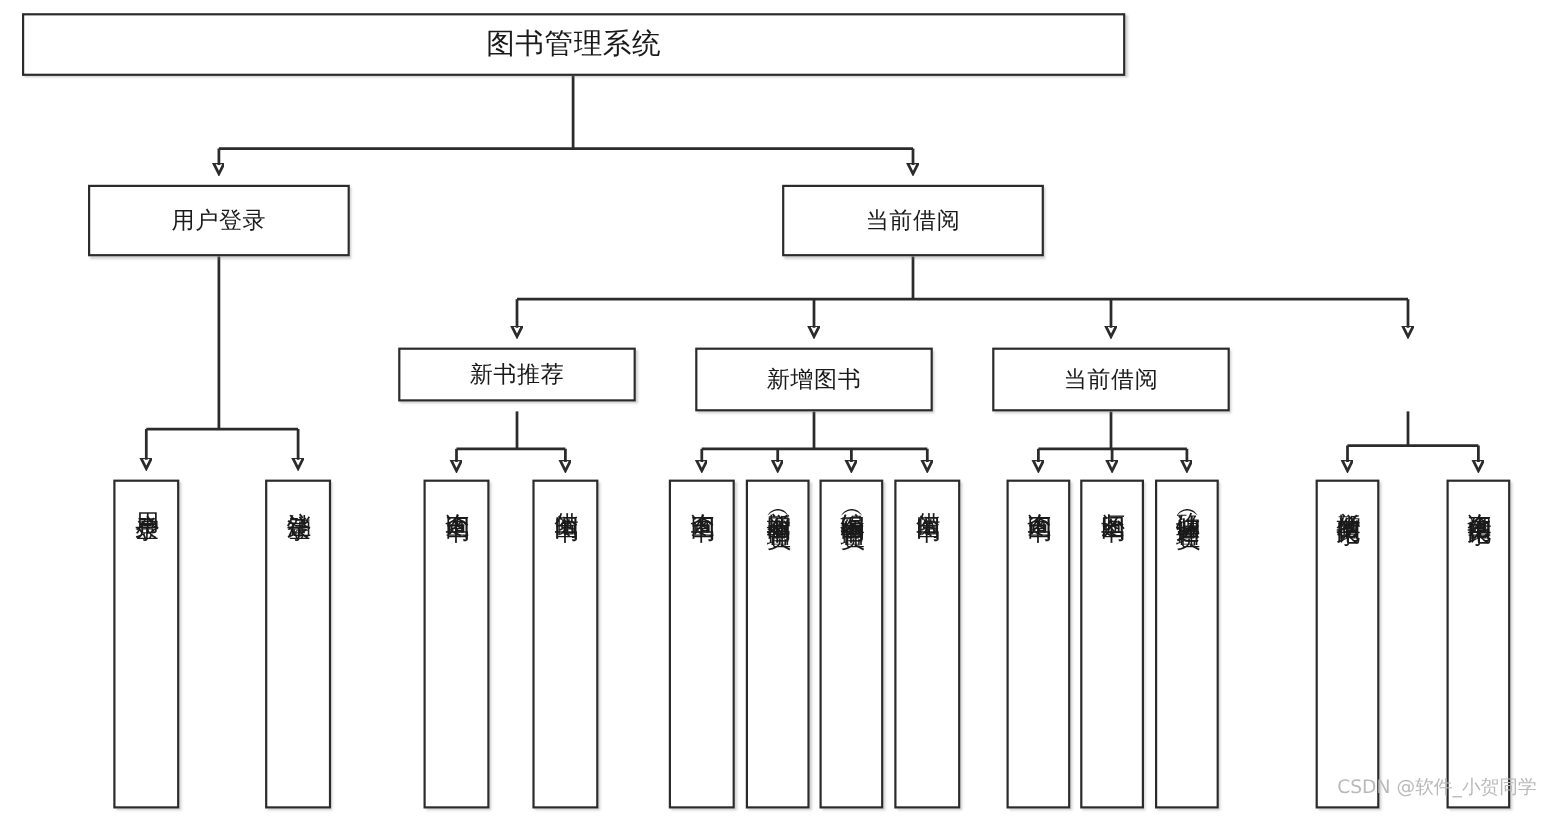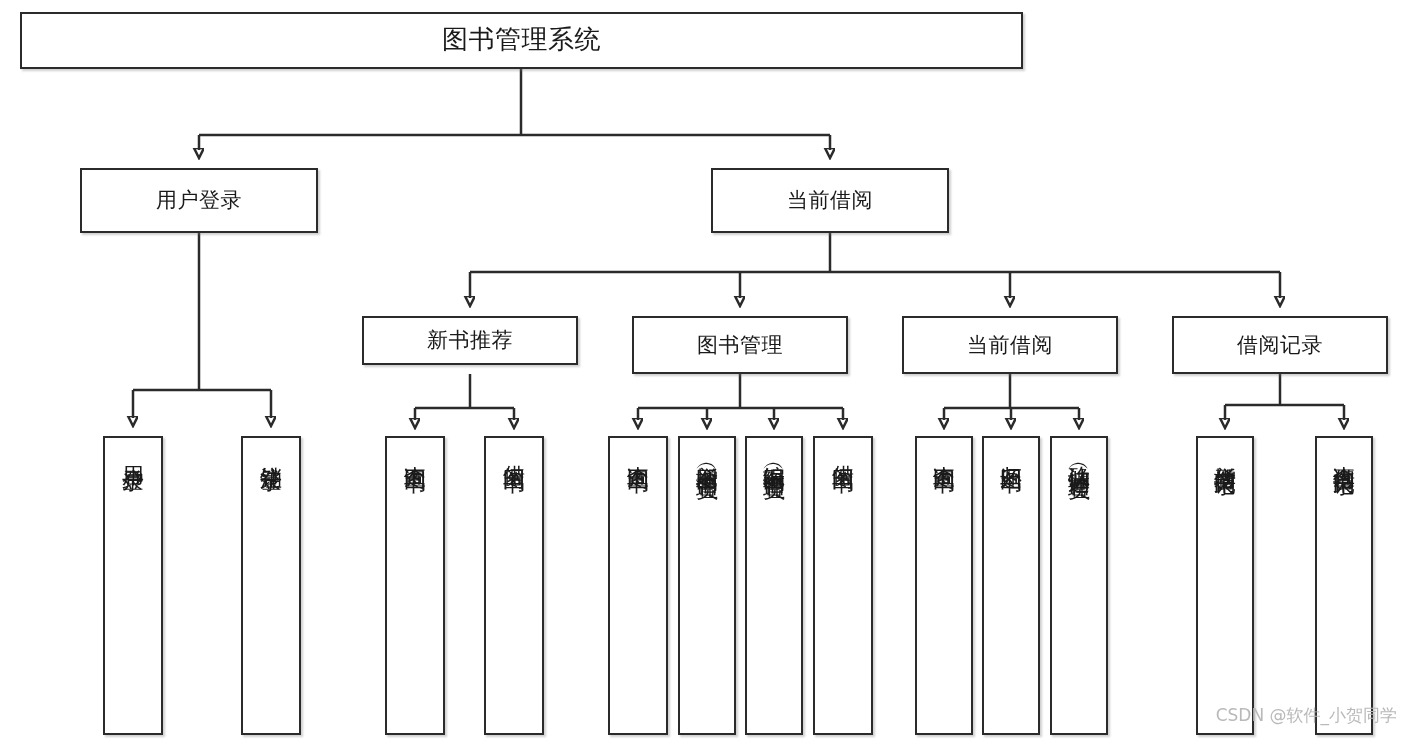--- a/index.html
+++ b/index.html
@@ -138,27 +138,24 @@
     <span class="label">用户登录</span>
   </div>
   <div class="node horizontal" style="left:711px; top:168px; width:238px; height:65px;">
     <span class="label">当前借阅</span>
   </div>
 
   <div class="node horizontal" style="left:362px; top:316px; width:216px; height:49px;">
     <span class="label">新书推荐</span>
   </div>
   <div class="node horizontal" style="left:632px; top:316px; width:216px; height:58px;">
-    <span class="label">图书管理</span>
+    <span class="label">新增图书</span>
   </div>
   <div class="node horizontal" style="left:902px; top:316px; width:216px; height:58px;justify-content:center;">
     <span class="label">当前借阅</span>
-  </div>
-  <div class="node horizontal" style="left:1172px; top:316px; width:216px; height:58px;">
-    <span class="label">借阅记录</span>
   </div>
 
   <div class="node vertical" style="left:103px; top:436px; width:60px; height:299px;">
     <span class="label">用户登录</span>
   </div>
   <div class="node vertical" style="left:241px; top:436px; width:60px; height:299px;">
     <span class="label">注销登录</span>
   </div>
   <div class="node vertical" style="left:385px; top:436px; width:60px; height:299px;">
     <span class="label">查询图书</span>

